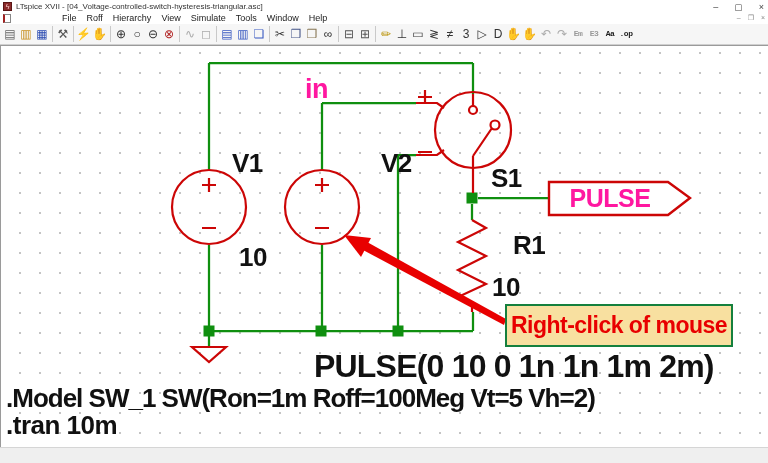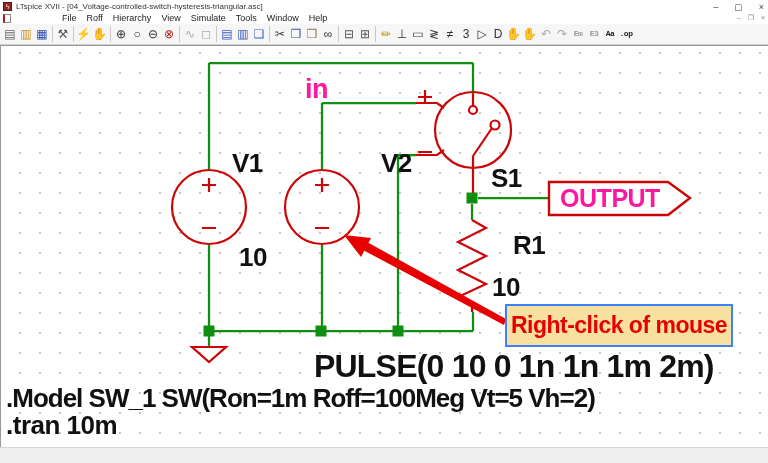--- a/index.html
+++ b/index.html
@@ -59,21 +59,21 @@
   #s1-label { left:491px; top:163px; }
   #r1-label { left:492px; top:230px;margin-left:21px; }
   #r1-value { left:492px; top:272px; }
   #output-label { left:552px; top:184px; width:116px; text-align:center; font-size:25px;
     letter-spacing:-0.5px; }
   #v2-value { left:314px; top:348px; font-size:32px; letter-spacing:-0.8px; }
   #model-directive { left:6px; top:383px; font-size:26px; letter-spacing:-1px; }
   #tran-directive { left:6px; top:410px; font-size:26px; letter-spacing:-0.5px; }
 
   #annotation-box { position:absolute; left:505px; top:304px; width:228px; height:43px;
-    background:var(--annotation_bg); border:2px solid #3b82f6;
+    background:var(--annotation_bg); border:2px solid #15803d;
     display:flex; align-items:center; justify-content:center; }
   #annotation-box span { color:var(--annotation_text); font-weight:bold; font-size:23px;
     letter-spacing:-0.5px; white-space:nowrap; }
 </style>
 </head>
 <body>
 
 <div id="app">
 
   <div id="titlebar">
@@ -198,21 +198,21 @@
     <polygon class="arrow" points="344,235 371,238 361,257"></polygon>
   </svg>
 
   <div class="schlabel netlabel" id="in-label">in</div>
   <div class="schlabel" id="v1-label">V1</div>
   <div class="schlabel" id="v2-label">V2</div>
   <div class="schlabel" id="v1-value">10</div>
   <div class="schlabel" id="s1-label">S1</div>
   <div class="schlabel" id="r1-label">R1</div>
   <div class="schlabel" id="r1-value">10</div>
-  <div class="schlabel netlabel" id="output-label">OUTPUT</div>
+  <div class="schlabel netlabel" id="output-label">PULSE</div>
   <div class="schlabel" id="v2-value">PULSE(0 10 0 1n 1n 1m 2m)</div>
   <div class="schlabel" id="model-directive">.Model SW_1 SW(Ron=1m Roff=100Meg Vt=5 Vh=2)</div>
   <div class="schlabel" id="tran-directive">.tran 10m</div>
 
   <div id="annotation-box">
     <span>Right-click of mouse</span>
   </div>
 
 </div>
 

